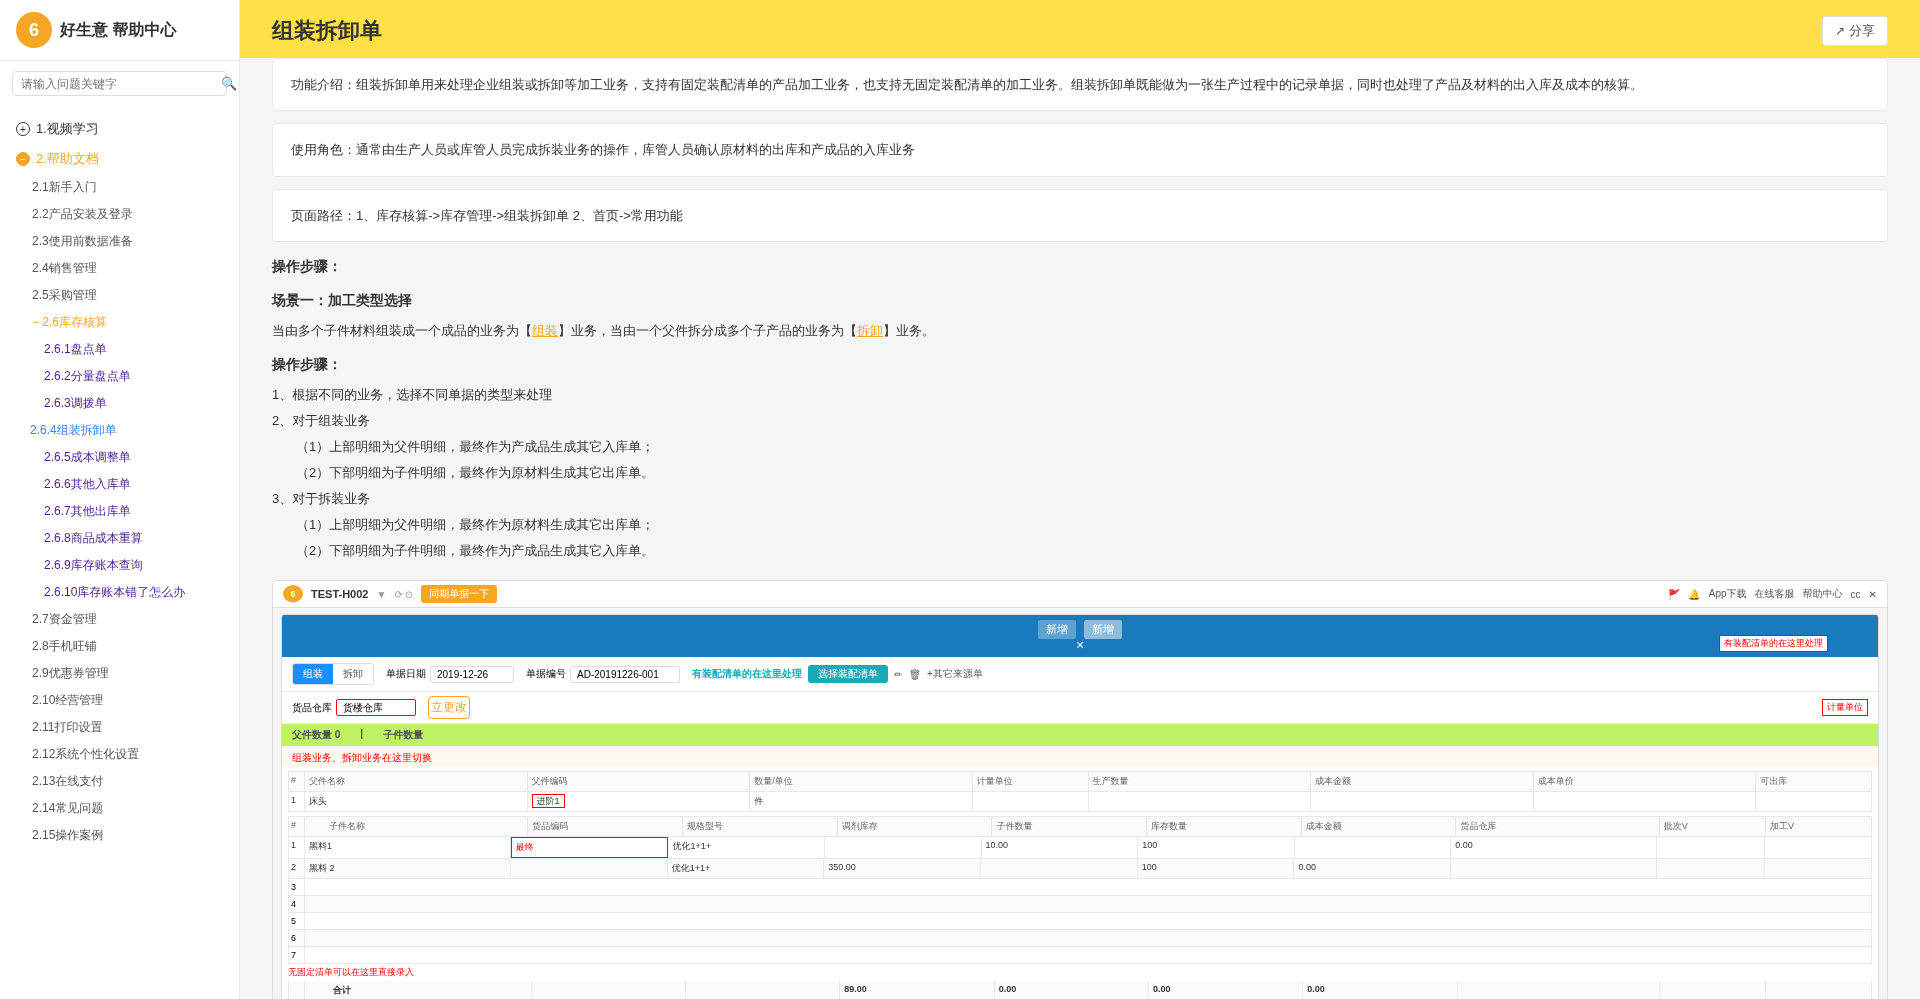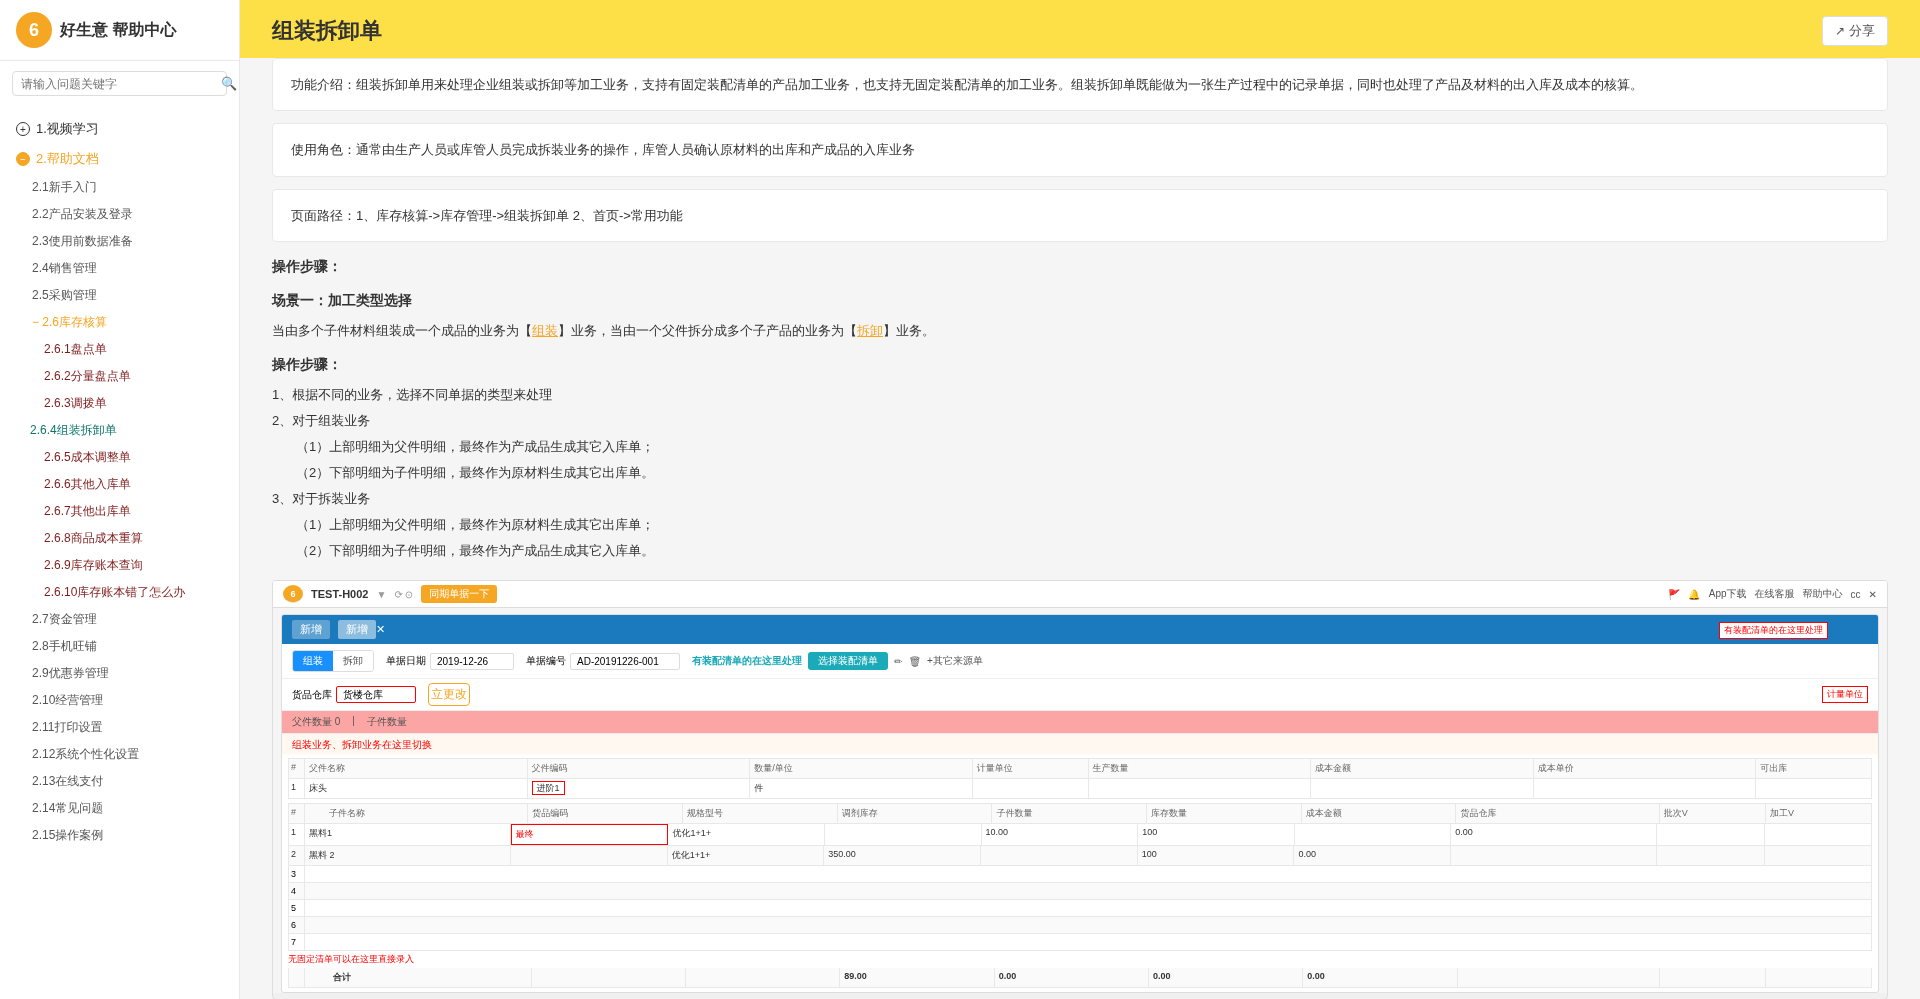--- a/index.html
+++ b/index.html
@@ -96,24 +96,24 @@
     .nav-sub-item {
       padding: 5px 16px 5px 32px;
       font-size: 12px;
       color: #555;
       cursor: pointer;
     }
     .nav-sub-item.active { color: #f5a623; }
     .nav-sub-sub-item {
       padding: 5px 16px 5px 44px;
       font-size: 12px;
-      color: #7f1d1d;
+      color: #4c1d95;
       cursor: pointer;
     }
-    .nav-sub-sub-item.active { color: #0f766e; padding-left: 30px; }
+    .nav-sub-sub-item.active { color: #3b82f6; padding-left: 30px; }
 
     
     .main {
       flex: 1;
       display: flex;
       flex-direction: column;
       overflow: hidden;
       background: #f5f5f5;
     }
     .main-header {
@@ -219,25 +219,26 @@
       margin: 8px;
       background: white;
       border: 1px solid #ddd;
       border-radius: 3px;
       overflow: hidden;
     }
 
     .inner-title-bar {
       background: #1a7abd;
       color: white;
-      padding: 5px 10px;
+      padding: 5px 24px;
       font-size: 11px;
       display: flex;
       align-items: center;
       justify-content: flex-start;
+      flex-direction: column;
     }
   </style>
 </head>
 <body>
 
 <div class="sidebar">
   <div class="sidebar-header">
     <div class="logo-circle">
       <span>6</span>
     </div>
@@ -393,21 +394,21 @@
             <div style="display:flex;align-items:center;gap:4px;">
               <span>货品仓库</span>
               <input style="border: 1px solid red; border-radius: 2px; padding: 2px 6px; font-size: 10px; width: 80px;" value="货楼仓库" readonly="">
             </div>
             <div style="display:flex;align-items:center;gap:4px;">
               <button style="background:#fff;border:1px solid #f5a623;color:#f5a623;border-radius:4px;padding:2px 2px;font-size:12px;cursor:pointer;">立更改</button>
             </div>
             <div style="margin-left:auto;color:red;font-size:9px;border:1px solid red;padding:1px 4px;background:white;white-space:nowrap;">计量单位</div>
           </div>
 
-          <div style="background:#fca5a5;padding:4px 10px;display:flex;gap:12px;font-size:10px;color:#555;border-bottom:1px solid #eee;">
+          <div style="background:#bef264;padding:4px 10px;display:flex;gap:20px;font-size:10px;color:#555;border-bottom:1px solid #eee;font-weight:bold;">
             <span>父件数量 0</span>
             <span>|</span>
             <span>子件数量</span>
           </div>
 
           <div style="padding:2px 10px;background:#fff8f0;">
             <span style="color:red;font-size:10px;">组装业务、拆卸业务在这里切换</span>
           </div>
 
           <div style="margin:4px 6px;">

